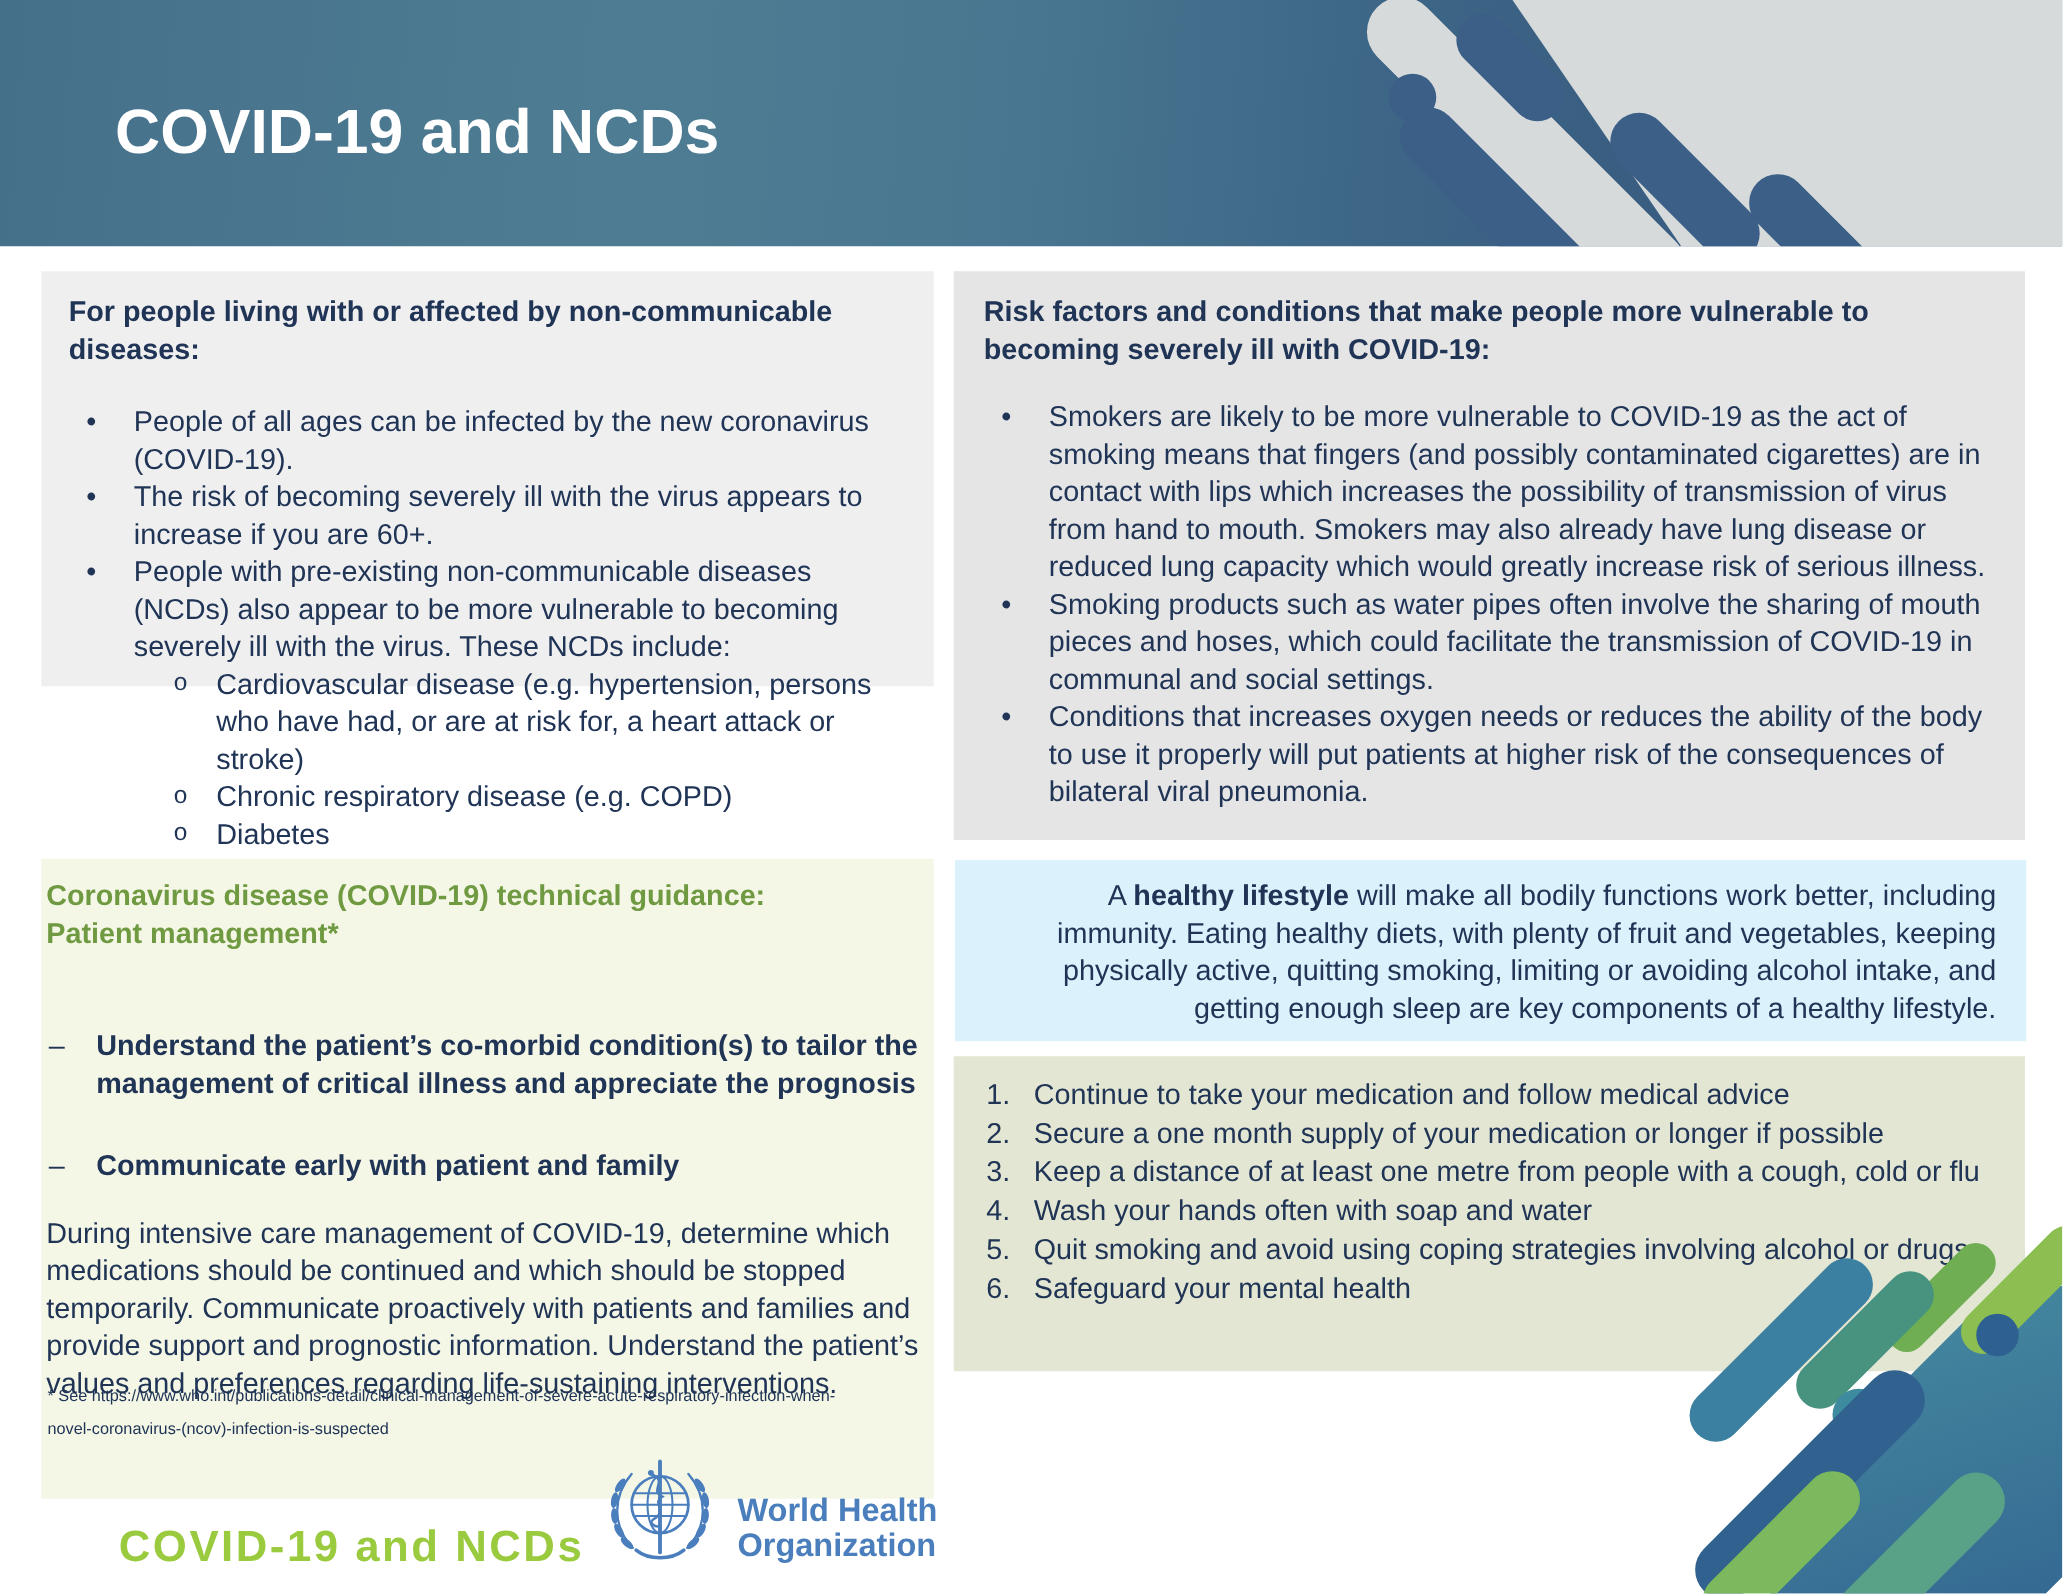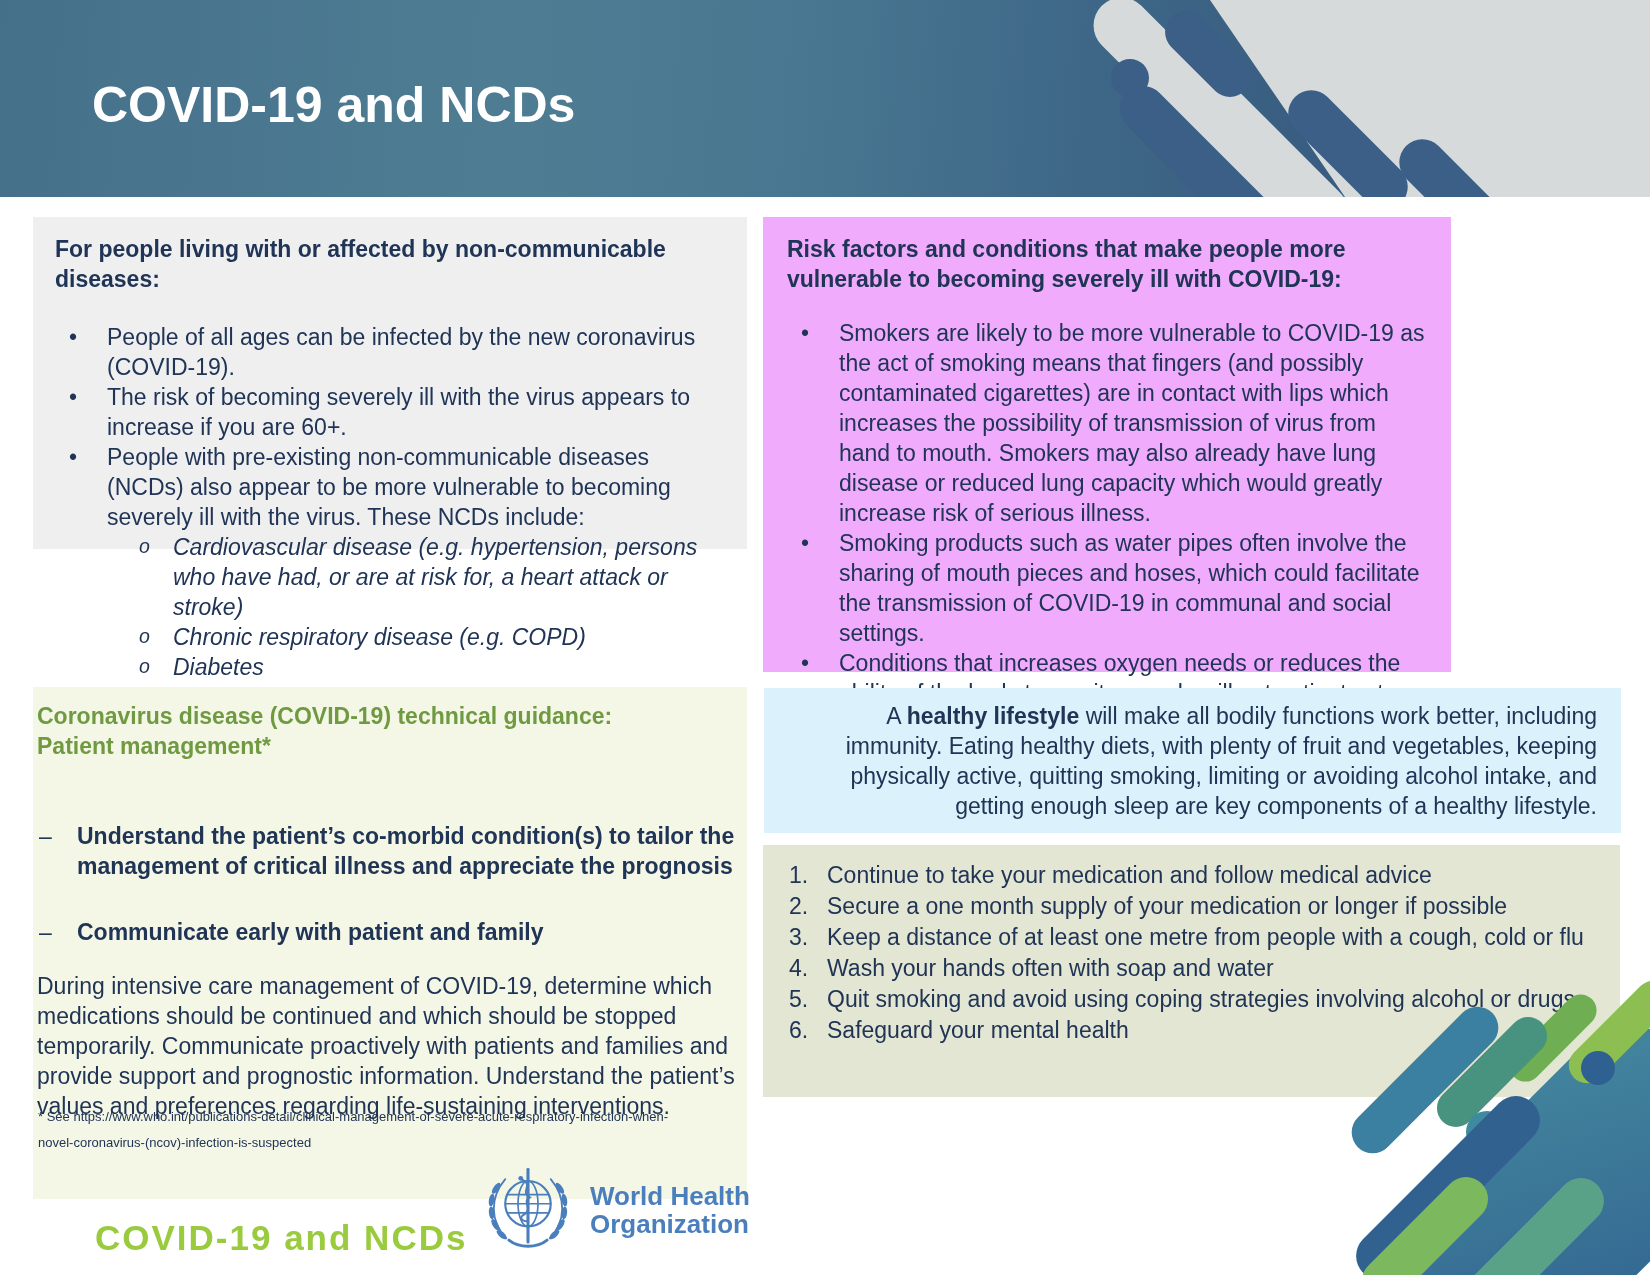--- a/index.html
+++ b/index.html
@@ -11,48 +11,48 @@
           background:linear-gradient(94deg,#45708a 0%,#4e7d93 30%,#497791 48%,#3e6787 66%,#395e81 78%,#38597e 100%);}
   .banner-deco{position:absolute;right:0;top:0;width:650px;height:197px;}
   .banner-title{position:absolute;left:92px;top:76px;font-size:50px;font-weight:700;
                 letter-spacing:0px;color:#ffffff;white-space:nowrap;}
 
   
   .box{position:absolute;box-sizing:border-box;font-size:23px;line-height:30px;}
   .box-heading{font-weight:700;}
 
   .box-ncd{left:33px;top:217px;width:714px;height:332px;background:#efeff0;padding:17px 22px;}
-  .box-risk{left:763px;top:217px;width:688px;height:455px;background:#f0abfc;padding:17px 24px;}
+  .box-risk{left:763px;top:217px;width:857px;height:455px;background:#e5e5e5;padding:17px 24px;}
   .box-guidance{left:33px;top:687px;width:714px;height:512px;background:#f5f7e6;padding:14px 4px;}
   .box-lifestyle{left:764px;top:688px;width:857px;height:145px;background:#dbf2fc;padding:13px 24px;text-align:right;}
   .box-tips{left:763px;top:845px;width:857px;height:252px;background:#e3e6d2;padding:15px 24px;}
 
   .spacer{height:28px;}
   .spacer-sm{height:24px;}
 
   .b-row{position:relative;padding-left:52px;}
   .b-row::before{content:"\2022";position:absolute;left:14px;top:0;}
-  .sb-row{position:relative;padding-left:118px;font-style:italic;}
+  .sb-row{position:relative;padding-left:118px;}
   .sb-row::before{content:"o";position:absolute;left:84px;top:-1px;font-size:0.85em;}
   .dash-row{position:relative;padding-left:40px;font-weight:700;margin-top:36px;}
   .dash-row::before{content:"\2013";position:absolute;left:2px;top:0;font-weight:400;}
 
   .guidance-heading{color:#6f9a41;font-weight:700;}
 
   .tips-list{counter-reset:tip;}
   .tip-row{position:relative;padding-left:40px;counter-increment:tip;line-height:31px;}
   .tip-row::before{content:counter(tip) ".";position:absolute;left:2px;top:0;}
 
   
   .footnote{position:absolute;left:38px;top:1104px;width:660px;font-size:13px;line-height:26px;color:#203456;}
 
   
   .footer-brand{position:absolute;left:95px;top:1218px;font-size:35px;font-weight:600;
                 letter-spacing:2px;color:#9aca3e;white-space:nowrap;}
-  .who-logo{position:absolute;left:478px;top:1160px;display:flex;}
+  .who-logo{position:absolute;left:478px;top:1160px;display:flex;align-items:center;}
   .who-wordmark{margin-left:12px;color:#4a7ebc;font-size:26px;line-height:28px;font-weight:700;margin-top:22px;}
 
   
   .corner-deco{position:absolute;right:0;bottom:0;width:330px;height:315px;}
 </style>
 </head>
 <body>
 
 <div class="page">
 

